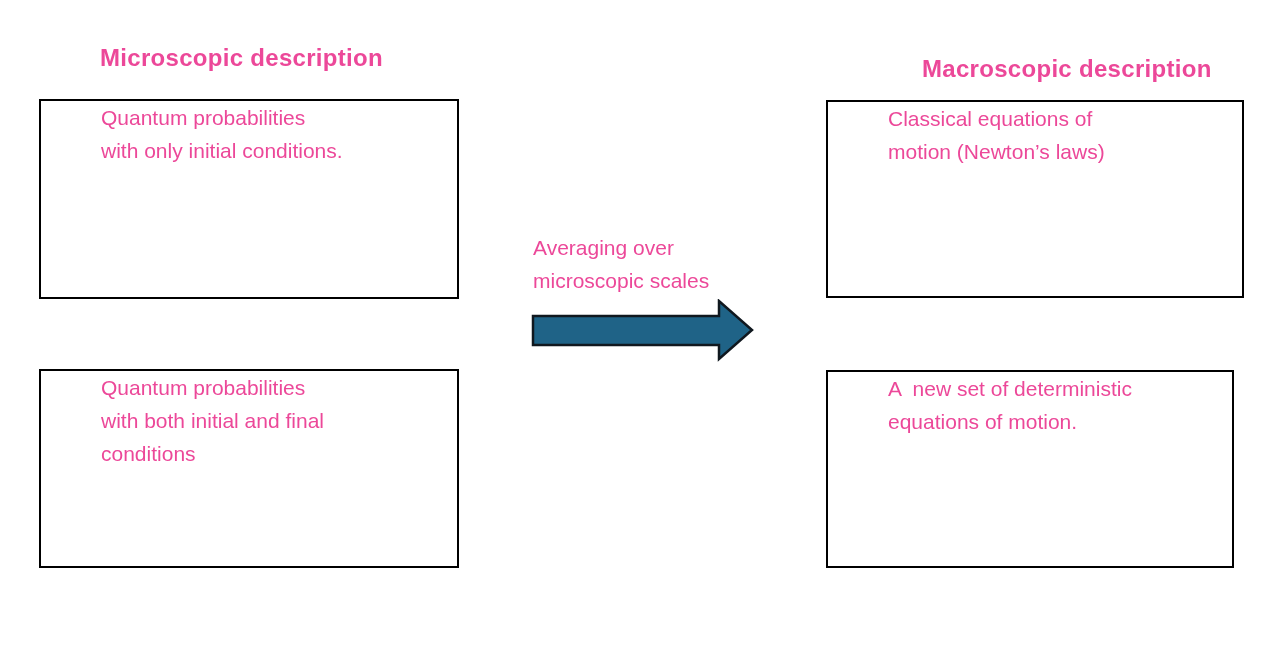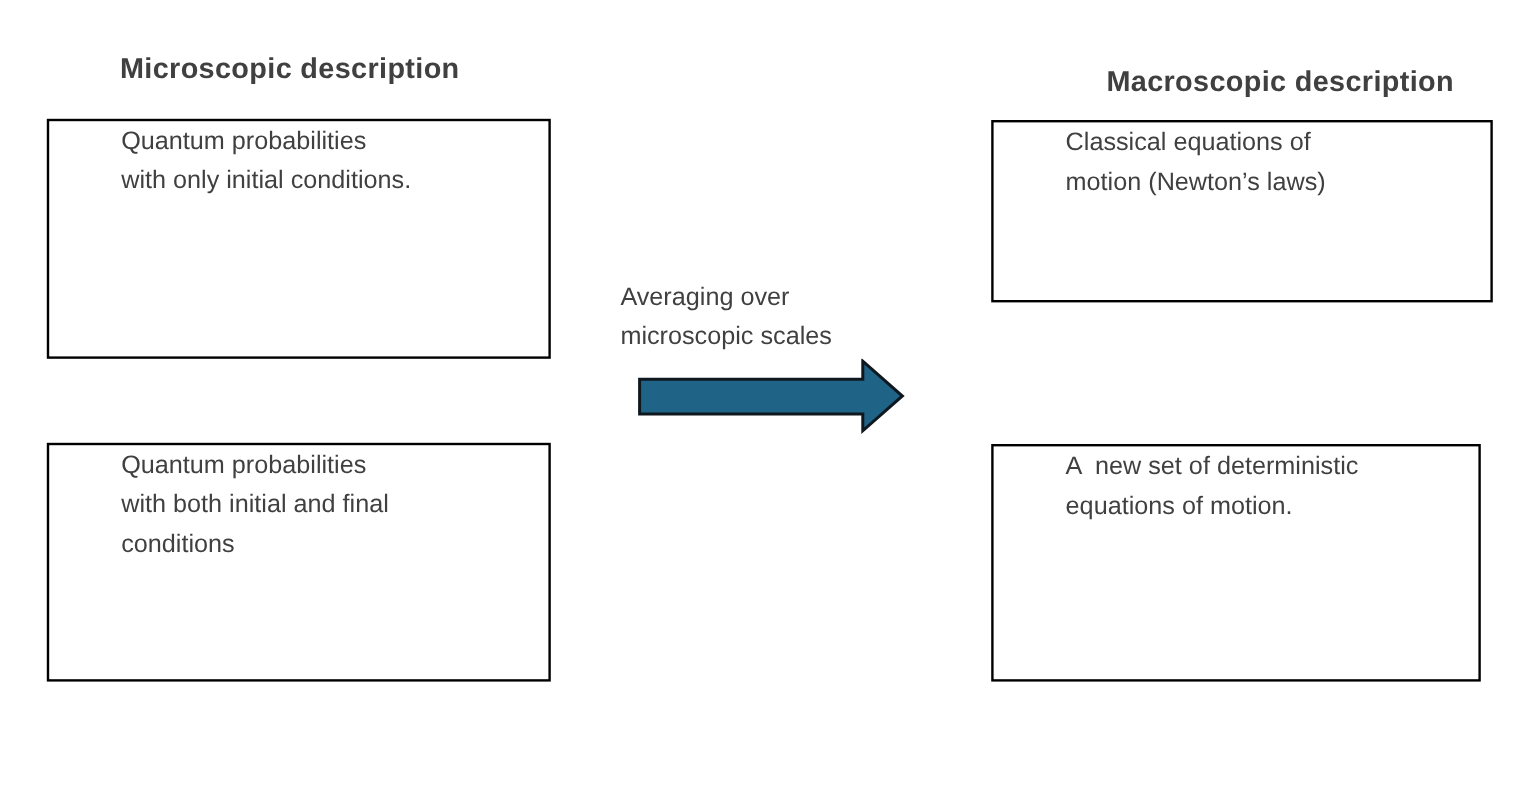--- a/index.html
+++ b/index.html
@@ -2,21 +2,21 @@
 <html><head>
 <meta charset="utf-8">
 <style>
   html, body { margin: 0; padding: 0; background: #ffffff; }
   .canvas {
     position: relative;
     width: 1280px;
     height: 670px;
     background: #ffffff;
     font-family: "Liberation Sans", sans-serif;
-    color: #404040;
+    color: #ec4899;
     overflow: hidden;
   }
   .col-heading {
     position: absolute;
     font-size: 24px;
     font-weight: 700;
     letter-spacing: 0.3px;
     white-space: nowrap;
   }
   .dbox {
@@ -55,30 +55,30 @@
     <div class="box-text">Quantum probabilities
 with only initial conditions.</div>
   </div>
 
   <div class="dbox" style="left:39px; top:369px; width:420px; height:199px;">
     <div class="box-text">Quantum probabilities
 with both initial and final
 conditions</div>
   </div>
 
-  <div class="dbox" style="left:826px; top:100px; width:418px; height:152px;">
+  <div class="dbox" style="left:826px; top:100px; width:418px; height:198px;">
     <div class="box-text">Classical equations of
 motion (Newton’s laws)</div>
   </div>
 
   <div class="dbox" style="left:826px; top:370px; width:408px; height:198px;">
     <div class="box-text">A  new set of deterministic
 equations of motion.</div>
   </div>
 
-  <div class="transition-label" style="left:517px; top:231px;">Averaging over
+  <div class="transition-label" style="left:533px; top:231px;">Averaging over
 microscopic scales</div>
 
   <svg class="arrow-svg" style="left:531px; top:299px;" width="224" height="64" viewBox="0 0 224 64" xmlns="http://www.w3.org/2000/svg">
     <polygon points="2,17 188,17 188,2 221,31 188,60 188,46 2,46" fill="#1F6387" stroke="#10181F" stroke-width="2.5" stroke-linejoin="miter"></polygon>
   </svg>
 
 </div>
 
 </body></html>

